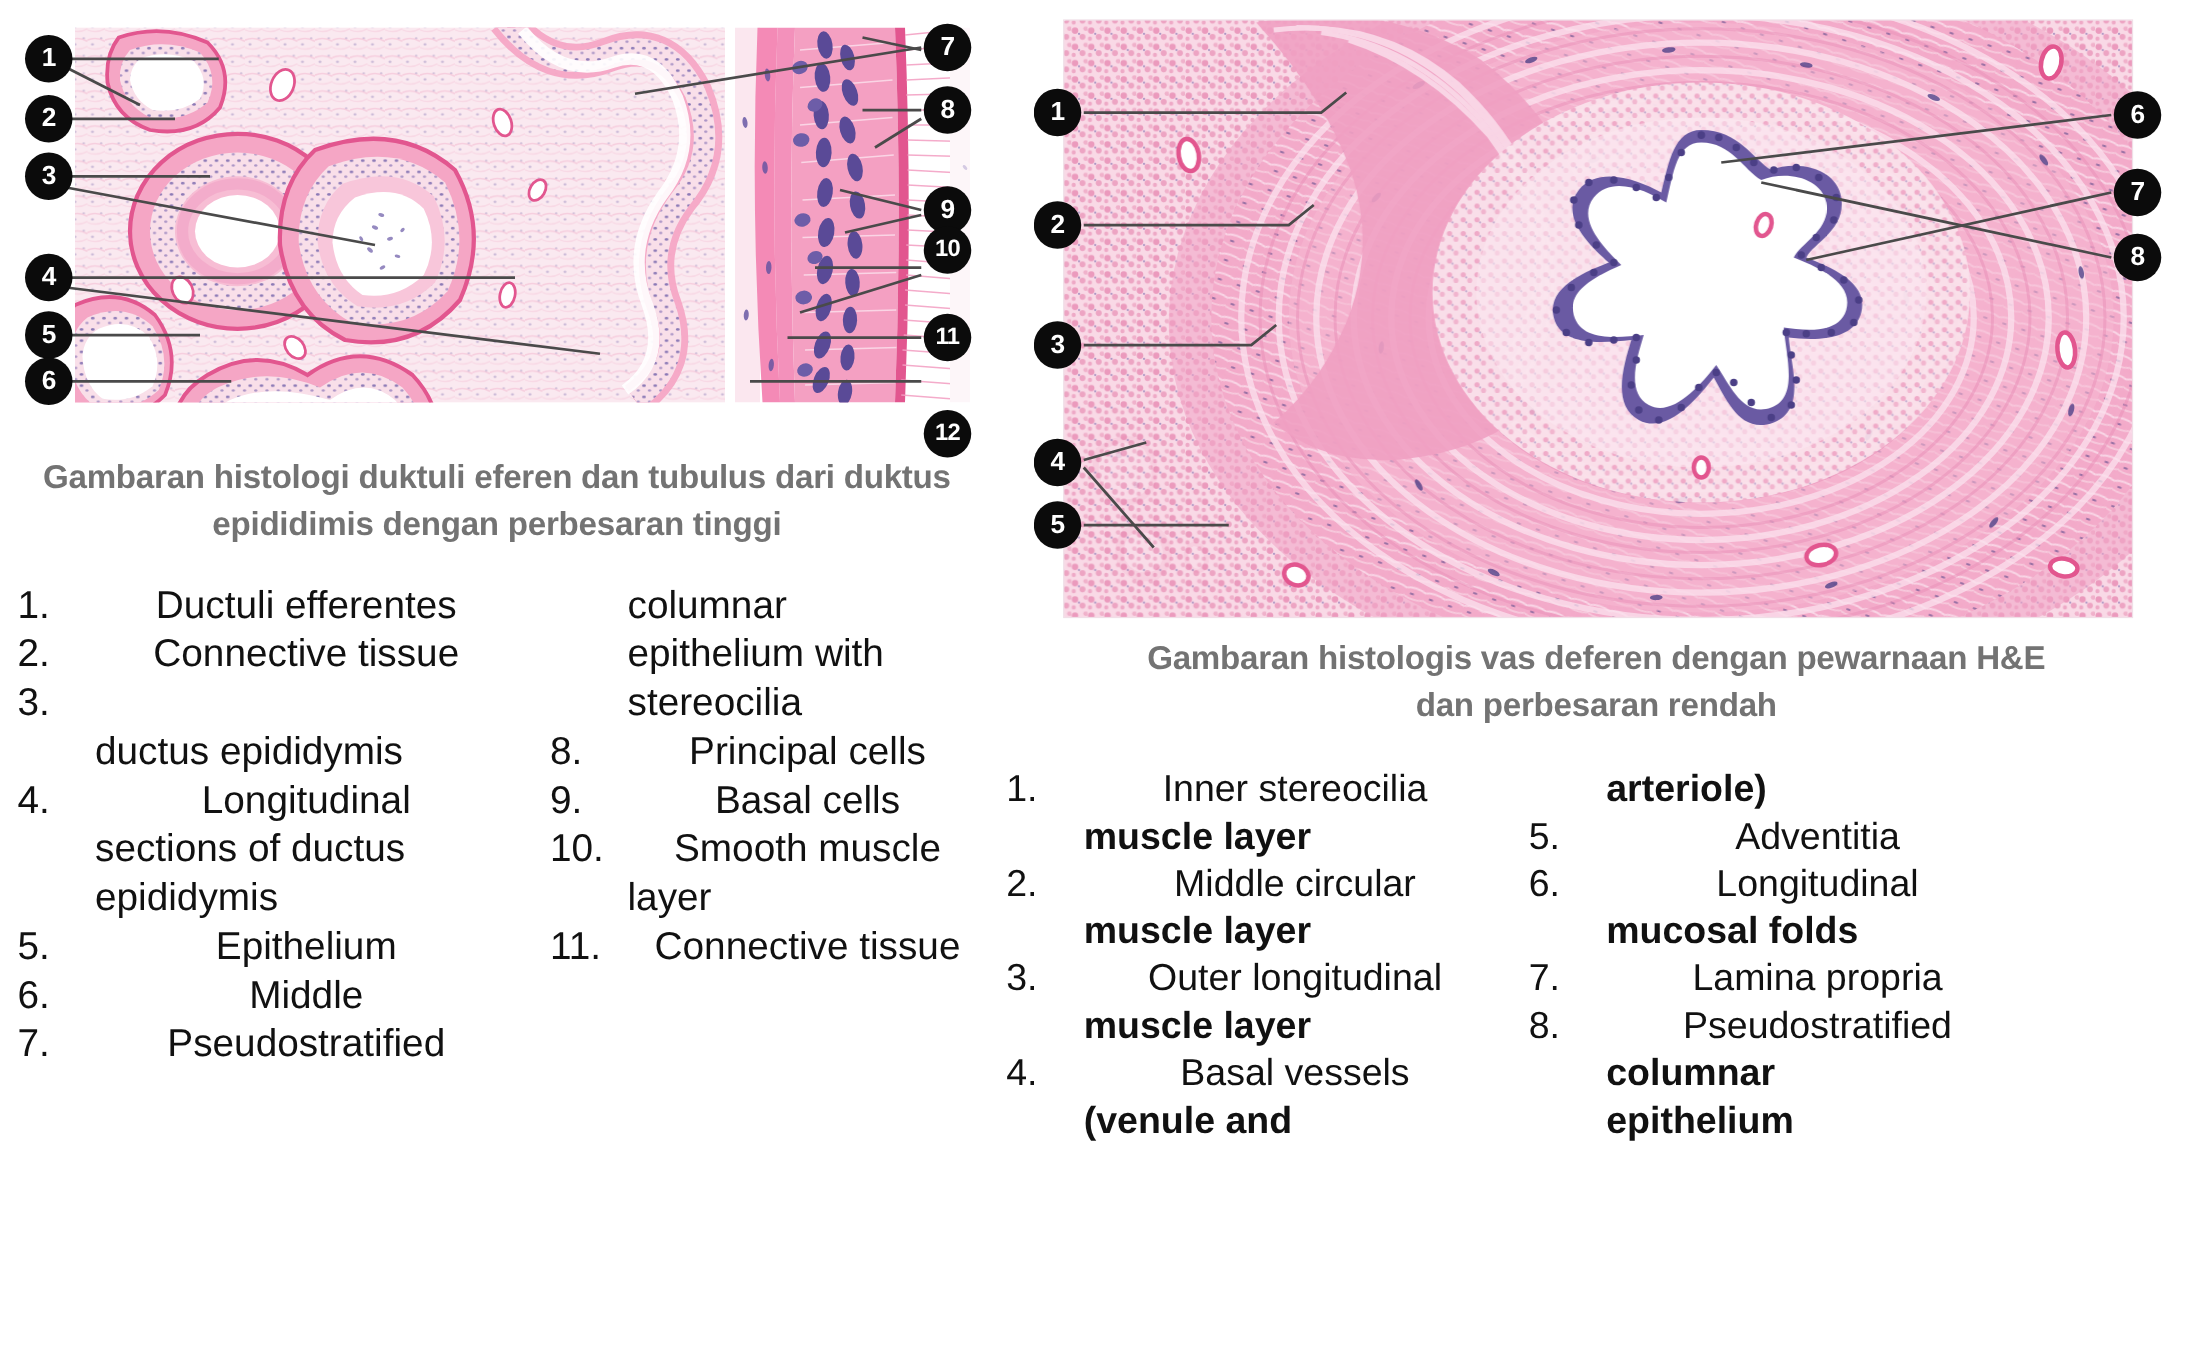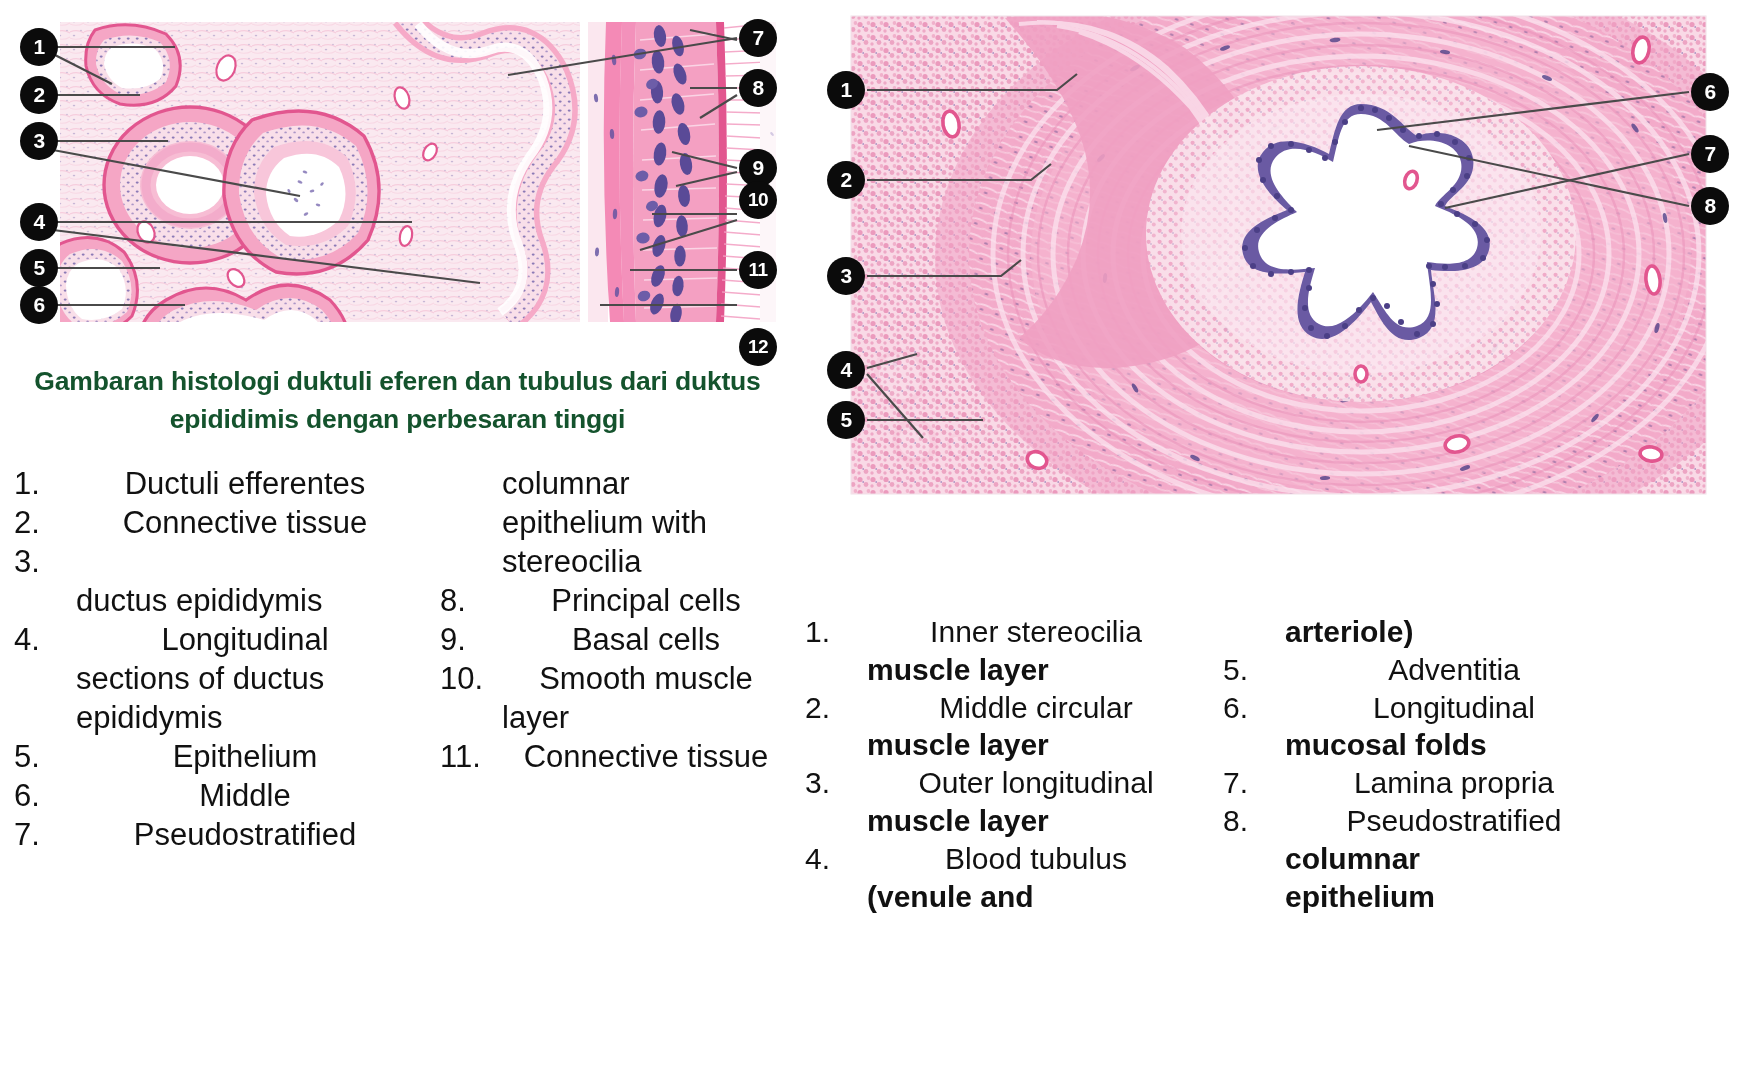--- a/index.html
+++ b/index.html
@@ -48,21 +48,21 @@
   }
 
   
   .caption {
     position: absolute;
     text-align: center;
     font-family: "Liberation Sans", sans-serif;
     font-weight: 700;
     font-size: 26.5px;
     line-height: 1.42;
-    color: #14532d;
+    color: #737373;
     letter-spacing: -0.2px;
   }
 
   
   .legend {
     position: absolute;
     font-family: "Liberation Sans", sans-serif;
     font-weight: 400;
     color: #111111;
   }
@@ -663,20 +663,24 @@
     <div class="marker" style="left:22px; top:153px;">2</div>
     <div class="marker" style="left:22px; top:249px;">3</div>
     <div class="marker" style="left:22px; top:343px;">4</div>
     <div class="marker" style="left:22px; top:393px;">5</div>
 
     <div class="marker" style="left:886px; top:65px;">6</div>
     <div class="marker" style="left:886px; top:127px;">7</div>
     <div class="marker" style="left:886px; top:179px;">8</div>
   </div>
 
+  <div class="caption" style="left:812px; top:508px; width:930px;">
+    <div>Gambaran histologis vas deferen dengan pewarnaan H&amp;E</div>
+    <div>dan perbesaran rendah</div>
+  </div>
 
   <div class="legend legend-right" style="left:805px; top:613px; width:940px; height:400px;">
 
     <div class="legend-col" style="left:0px; top:0px; width:400px;">
       <div class="leg-item">
         <span class="leg-num">1.</span>
         <span class="leg-txt">Inner stereocilia</span>
       </div>
       <div class="leg-cont">muscle layer</div>
       <div class="leg-item">
@@ -684,21 +688,21 @@
         <span class="leg-txt">Middle circular</span>
       </div>
       <div class="leg-cont">muscle layer</div>
       <div class="leg-item">
         <span class="leg-num">3.</span>
         <span class="leg-txt">Outer longitudinal</span>
       </div>
       <div class="leg-cont">muscle layer</div>
       <div class="leg-item">
         <span class="leg-num">4.</span>
-        <span class="leg-txt">Blood tubulus</span>
+        <span class="leg-txt">Basal vessels</span>
       </div>
       <div class="leg-cont">(venule and</div>
     </div>
 
     <div class="legend-col" style="left:418px; top:0px; width:400px;">
       <div class="leg-cont">arteriole)</div>
       <div class="leg-item">
         <span class="leg-num">5.</span>
         <span class="leg-txt">Adventitia</span>
       </div>

